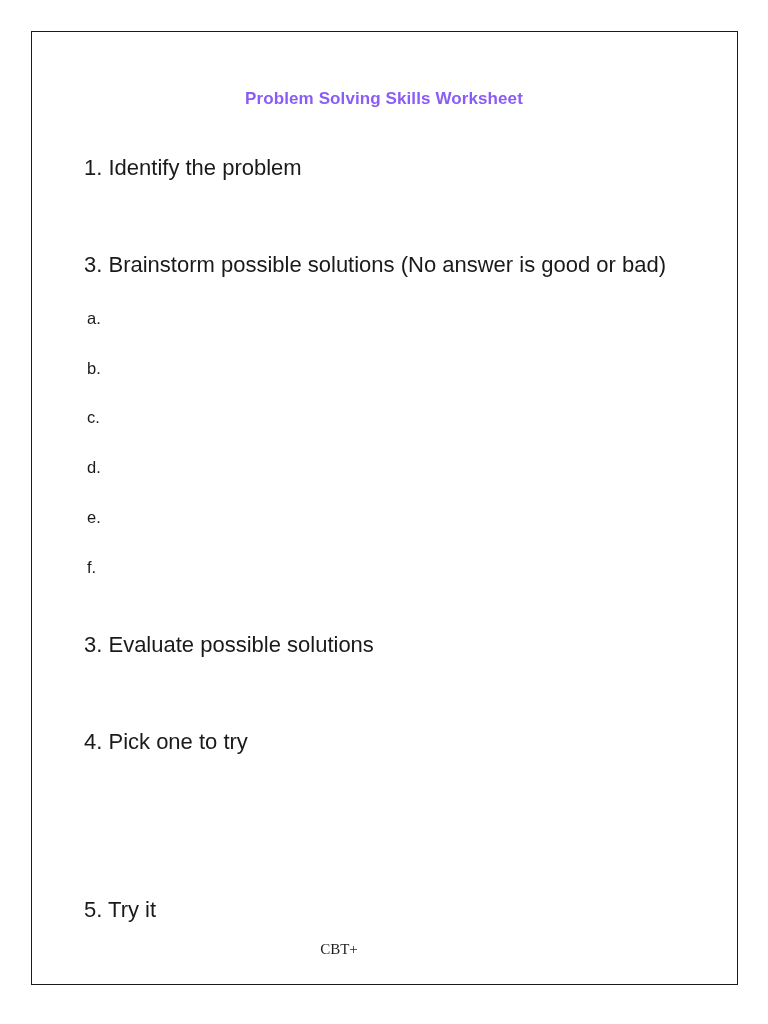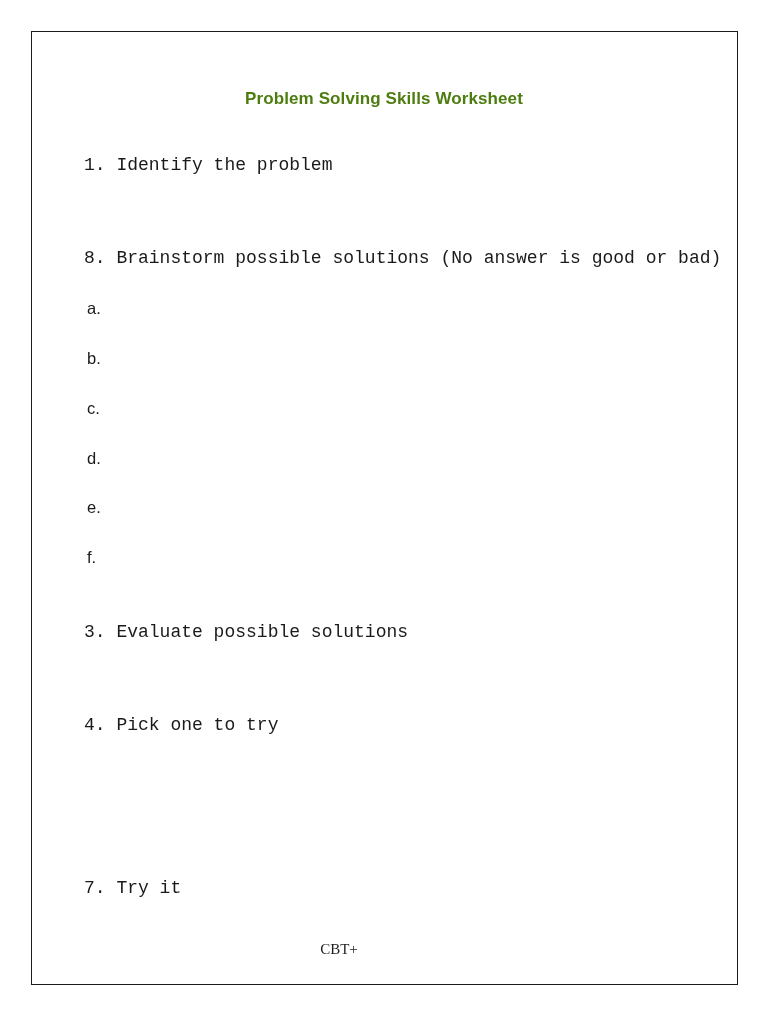--- a/index.html
+++ b/index.html
@@ -30,34 +30,34 @@
 
   .worksheet-title {
     position: absolute;
     left: 0;
     top: 89px;
     width: 768px;
     text-align: center;
     font-family: "Liberation Sans", sans-serif;
     font-size: 17px;
     font-weight: bold;
-    color: #4d7c0f;
+    color: #8b5cf6;
     letter-spacing: 0.1px;
   }
 
   .content {
     position: absolute;
     left: 84px;
     top: 155px;
     width: 600px;
   }
 
   .numbered-item {
-    font-family: Liberation Mono, monospace;
-    font-size: 18px;
+    font-family: Liberation Sans, sans-serif;
+    font-size: 22px;
     color: #1a1a1a;
     line-height: 1.2;
     white-space: pre;
   }
 
   .lettered-item {
     font-family: "Liberation Sans", sans-serif;
     font-size: 16.5px;
     color: #1a1a1a;
     line-height: 1.2;
@@ -90,21 +90,21 @@
   <div class="page-frame"></div>
 
   <div class="worksheet-title">Problem Solving Skills Worksheet</div>
 
   <div class="content">
 
     <div class="numbered-item">1. Identify the problem</div>
 
     <div class="gap-step"></div>
 
-    <div class="numbered-item">8. Brainstorm possible solutions (No answer is good or bad)</div>
+    <div class="numbered-item">3. Brainstorm possible solutions (No answer is good or bad)</div>
 
     <div class="gap-letters-start"></div>
 
     <div class="lettered-item">a.</div>
     <div class="gap-letter"></div>
 
     <div class="lettered-item">b.</div>
     <div class="gap-letter"></div>
 
     <div class="lettered-item">c.</div>
@@ -124,19 +124,19 @@
 
     <div class="gap-step"></div>
 
     <div class="numbered-item">4. Pick one to try</div>
 
     <div class="gap-step"></div>
 
 
     <div class="gap-step"></div>
 
-    <div class="numbered-item">7. Try it</div>
+    <div class="numbered-item">5. Try it</div>
 
   </div>
 
   <div class="footer-mark">CBT+</div>
 
 </div>
 
 </body></html>

